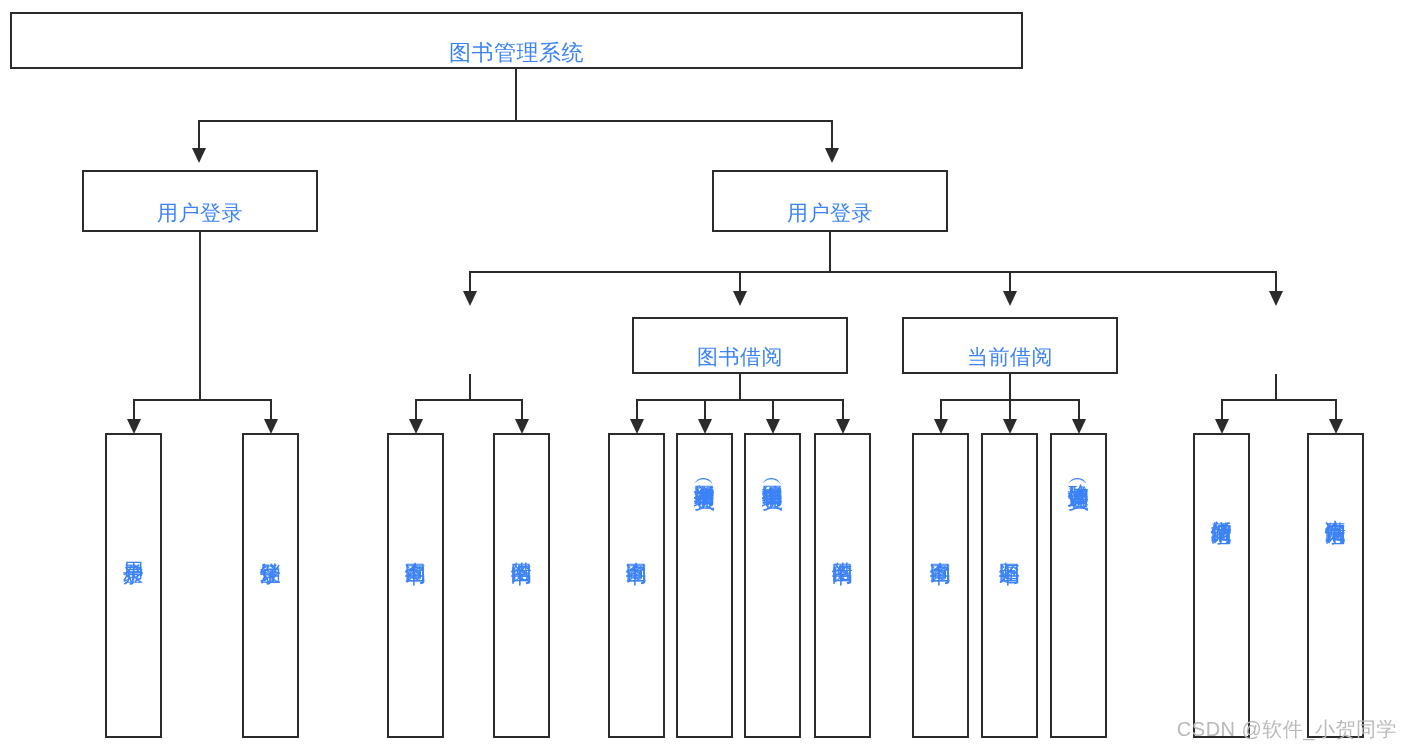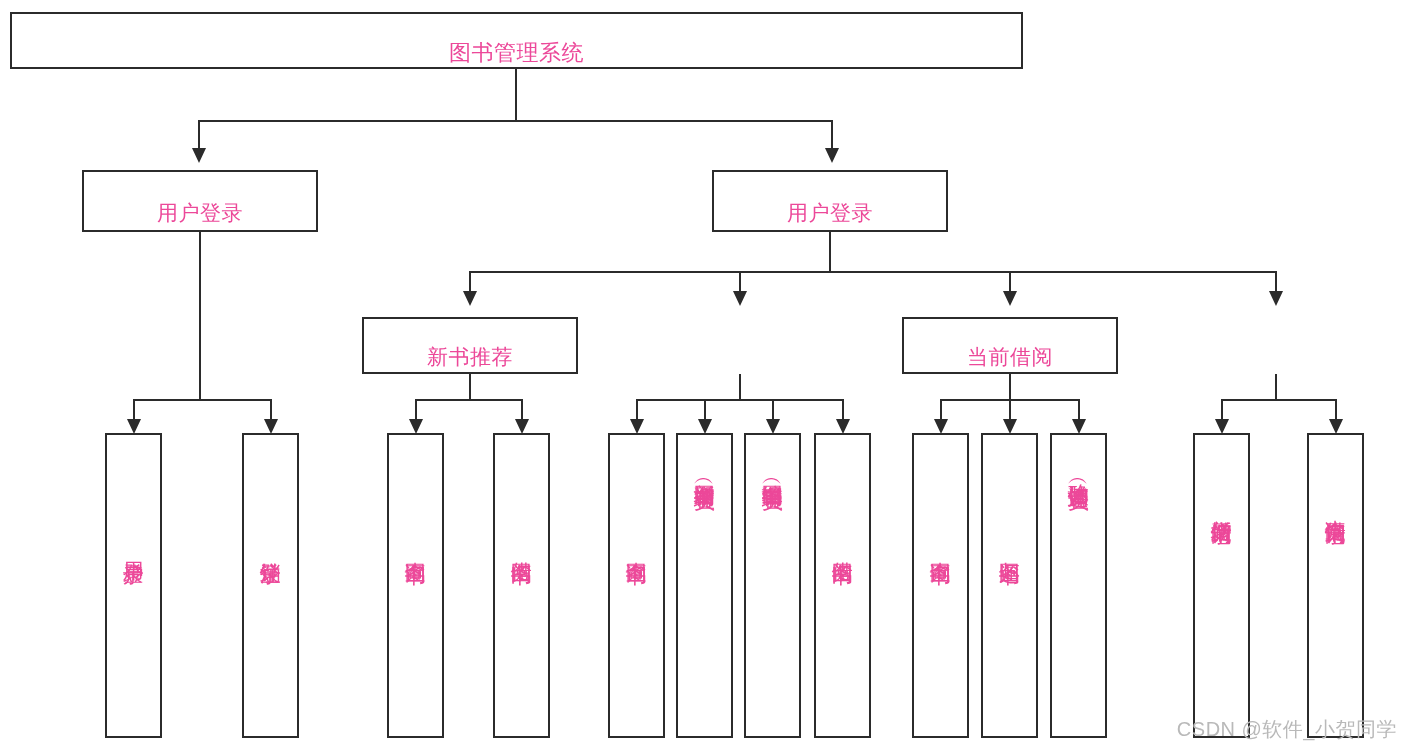--- a/index.html
+++ b/index.html
@@ -23,21 +23,21 @@
     border:2px solid #2b2b2b;
     display:flex;
     align-items:center;
     justify-content:center;
     text-align:center;
   }
   .node .label{
     font-size:21px;
     line-height:1.15;
     letter-spacing:0.5px;
-    color:#ec4899;
+    color:#3b82f6;
     white-space:nowrap;
     margin-top:24px;
   }
   .node.root .label{font-size:22px;}
   .node.leaf{
     align-items:flex-start;
     justify-content:center;
     padding-top:0;
   }
   .node.leaf .label{
@@ -114,22 +114,22 @@
   <div class="hline" style="left:469px;top:271px;width:806px;"></div>
   <div class="vline" style="left:469px;top:271px;height:22px;"></div>
   <div class="arrow" style="left:463px;top:291px;"></div>
   <div class="vline" style="left:739px;top:271px;height:22px;"></div>
   <div class="arrow" style="left:733px;top:291px;"></div>
   <div class="vline" style="left:1009px;top:271px;height:22px;"></div>
   <div class="arrow" style="left:1003px;top:291px;"></div>
   <div class="vline" style="left:1275px;top:271px;height:22px;"></div>
   <div class="arrow" style="left:1269px;top:291px;"></div>
 
-  <div class="node" style="left:362px;top:317px;width:216px;height:57px;">
-    <span class="label">新书推荐</span>
+  <div class="node" style="left:632px;top:317px;width:216px;height:57px;">
+    <span class="label">图书借阅</span>
   </div>
   <div class="node" style="left:902px;top:317px;width:216px;height:57px;">
     <span class="label">当前借阅</span>
   </div>
 
   <div class="vline" style="left:469px;top:374px;height:26px;"></div>
   <div class="hline" style="left:415px;top:399px;width:108px;"></div>
   <div class="vline" style="left:415px;top:399px;height:22px;"></div>
   <div class="arrow" style="left:409px;top:419px;"></div>
   <div class="vline" style="left:521px;top:399px;height:22px;"></div>

